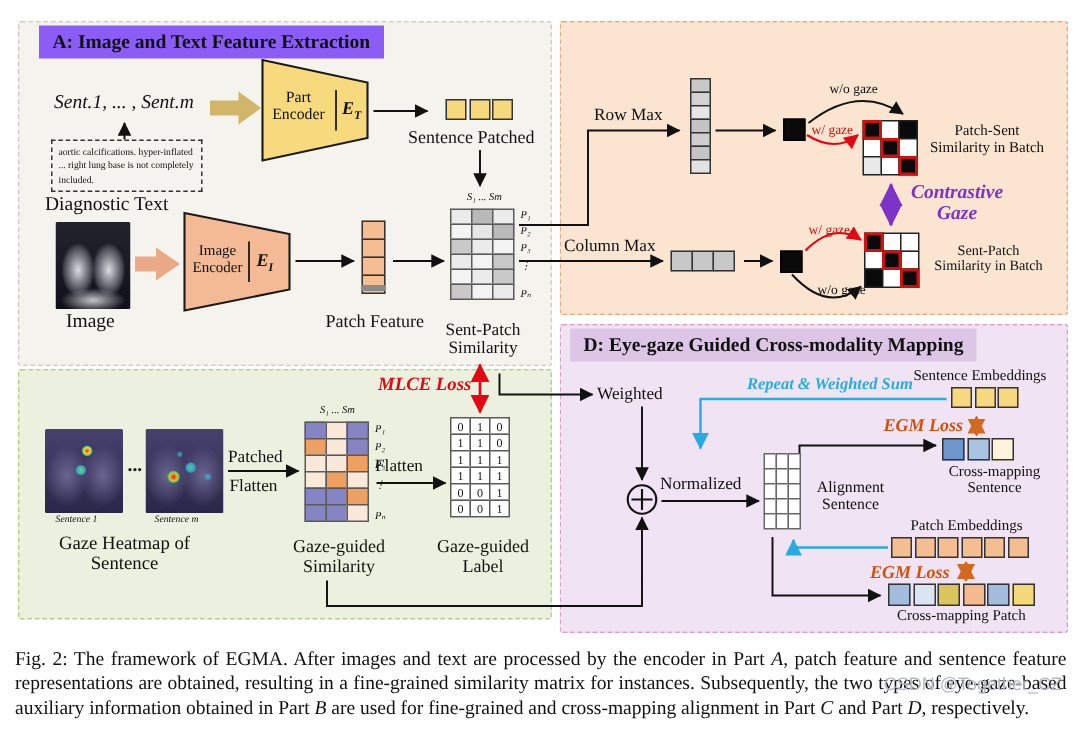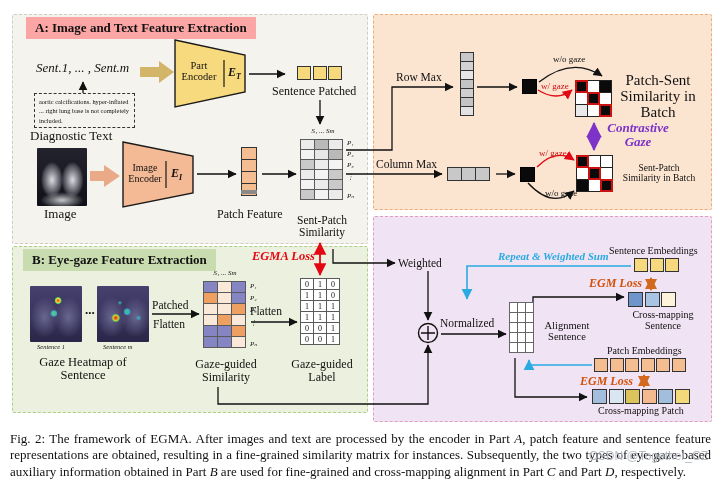--- a/index.html
+++ b/index.html
@@ -138,21 +138,21 @@
 
     <polygon points="175,40 245,55 245,92 175,107" fill="#f8da7e" stroke="#1a1a1a" stroke-width="1.4"></polygon>
     <line x1="224" y1="60" x2="224" y2="87" stroke="#1a1a1a" stroke-width="1.2"></line>
     <polygon points="123,142 193,156 193,193 123,207" fill="#f4b995" stroke="#1a1a1a" stroke-width="1.4"></polygon>
     <line x1="166" y1="161" x2="166" y2="188" stroke="#1a1a1a" stroke-width="1.2"></line>
 
     <polygon points="140,67 159,67 159,61 174,72 159,83 159,77 140,77" fill="#d2b568"></polygon>
     <polygon points="90,171 104,171 104,165 120,176 104,187 104,181 90,181" fill="#eaa987"></polygon>
   </svg>
 
-  <div class="ptitle" style="left:26px;top:17px;background:#fca5a5;">A: Image and Text Feature Extraction</div>
+  <div class="ptitle" style="left:26px;top:17px;background:#8b5cf6;">A: Image and Text Feature Extraction</div>
   <div class="txt it" style="left:36px;top:61px;font-size:13px;">Sent.1, ... , Sent.m</div>
   <div class="diagbox" style="left:34px;top:93px;width:101px;height:35px;">aortic calcifications. hyper-inflated ... right lung base is not completely included.</div>
   <div class="txt" style="left:30px;top:129px;width:112px;font-size:13px;">Diagnostic Text</div>
   <div class="xray" style="left:37px;top:148px;width:50px;height:58px;"></div>
   <div class="txt" style="left:44px;top:207px;font-size:13px;">Image</div>
 
   <div class="txt c" style="left:176px;top:60px;width:46px;font-size:10.5px;">
     <span>Part</span><br><span>Encoder</span></div>
   <div class="txt it b" style="left:228px;top:66px;font-size:12px;">
     <span>E</span><sub style="font-size:8px;">T</sub></div>
@@ -241,21 +241,21 @@
         <div class="mcell" style="width: 13px; height: 13px; background: rgb(255, 255, 255); border: 1px solid rgb(34, 34, 34);"></div>
         <div class="mcell" style="width: 13px; height: 13px; background: rgb(10, 10, 10); border: 2px solid rgb(204, 17, 17); z-index: 2;"></div>
         <div class="mcell" style="width: 13px; height: 13px; background: rgb(255, 255, 255); border: 1px solid rgb(34, 34, 34);"></div>
       </div>
       <div class="mrow">
         <div class="mcell" style="width: 13px; height: 13px; background: rgb(233, 233, 233); border: 1px solid rgb(34, 34, 34);"></div>
         <div class="mcell" style="width: 13px; height: 13px; background: rgb(255, 255, 255); border: 1px solid rgb(34, 34, 34);"></div>
         <div class="mcell" style="width: 13px; height: 13px; background: rgb(10, 10, 10); border: 2px solid rgb(204, 17, 17); z-index: 2;"></div>
       </div>
     </div>
-  <div class="txt c" style="left:617px;top:73px;width:82px;font-size:15px;">
+  <div class="txt c" style="left:617px;top:83px;width:82px;font-size:10px;">
     <span>Patch-Sent</span><br><span>Similarity in Batch</span></div>
   <div class="txt c b it purple" style="left:602px;top:121px;width:72px;font-size:13px;">
     <span>Contrastive</span><br><span>Gaze</span></div>
   <div class="txt" style="left:376px;top:158px;font-size:11.5px;">Column Max</div>
   <div class="swatches joined" style="left:447px;top:167px;">
       <div class="sw" style="width: 15px; height: 14px; background: rgb(200, 200, 200);"></div>
       <div class="sw" style="width: 15px; height: 14px; background: rgb(200, 200, 200);"></div>
       <div class="sw" style="width: 15px; height: 14px; background: rgb(200, 200, 200);"></div>
     </div>
   <div class="blacksq" style="left:520px;top:167px;width:15px;height:15px;"></div>
@@ -274,21 +274,20 @@
       </div>
       <div class="mrow">
         <div class="mcell" style="width: 13px; height: 13px; background: rgb(10, 10, 10); border: 1px solid rgb(34, 34, 34);"></div>
         <div class="mcell" style="width: 13px; height: 13px; background: rgb(255, 255, 255); border: 1px solid rgb(34, 34, 34);"></div>
         <div class="mcell" style="width: 13px; height: 13px; background: rgb(10, 10, 10); border: 2px solid rgb(204, 17, 17); z-index: 2;"></div>
       </div>
     </div>
   <div class="txt c" style="left:618px;top:164px;width:82px;font-size:9.5px;">
     <span>Sent-Patch</span><br><span>Similarity in Batch</span></div>
 
-  <div class="ptitle" style="left:23px;top:249px;background:#c9dcb0;">B: Eye-gaze Feature Extraction</div>
   <div class="hm hm1" style="left:30px;top:286px;width:52px;height:56px;"></div>
   <div class="txt it" style="left:37px;top:344px;font-size:6.5px;">Sentence 1</div>
   <div class="txt b" style="left:85px;top:303px;font-size:13px;">...</div>
   <div class="hm hm2" style="left:97px;top:286px;width:52px;height:56px;"></div>
   <div class="txt it" style="left:103px;top:344px;font-size:6.5px;">Sentence m</div>
   <div class="txt c" style="left:25px;top:356px;width:116px;font-size:12.5px;">
     <span>Gaze Heatmap of</span><br><span>Sentence</span></div>
   <div class="txt" style="left:152px;top:299px;font-size:11.5px;">Patched</div>
   <div class="txt" style="left:153px;top:318px;font-size:11.5px;">Flatten</div>
   <div class="txt tiny" style="left:202px;top:270px;width:46px;text-align:center;">S₁ ... Sm</div>
@@ -359,22 +358,23 @@
         <div class="mcell vcell" style="width: 14px; height: 12px;">1</div>
       </div>
       <div class="mrow">
         <div class="mcell vcell" style="width: 14px; height: 12px;">0</div>
         <div class="mcell vcell" style="width: 14px; height: 12px;">0</div>
         <div class="mcell vcell" style="width: 14px; height: 12px;">1</div>
       </div>
     </div>
   <div class="txt c" style="left:286px;top:358px;width:72px;font-size:12px;">
     <span>Gaze-guided</span><br><span>Label</span></div>
-  <div class="txt b it red" style="left:252px;top:250px;font-size:12.5px;">EGMA Loss</div>
-
+  <div class="txt b it red" style="left:252px;top:250px;font-size:12.5px;">MLCE Loss</div>
+
+  <div class="ptitle" style="left:380px;top:219px;background:#dcc5e5;">D: Eye-gaze Guided Cross-modality Mapping</div>
   <div class="txt" style="left:398px;top:257px;font-size:11.5px;">Weighted</div>
   <div class="txt" style="left:440px;top:317px;font-size:11.5px;">Normalized</div>
   <div class="grid emptyg" style="left:509px;top:302px;">
       <div class="mrow">
         <div class="mcell" style="width: 9px; height: 11px;"></div>
         <div class="mcell" style="width: 9px; height: 11px;"></div>
         <div class="mcell" style="width: 9px; height: 11px;"></div>
       </div>
       <div class="mrow">
         <div class="mcell" style="width: 9px; height: 11px;"></div>

